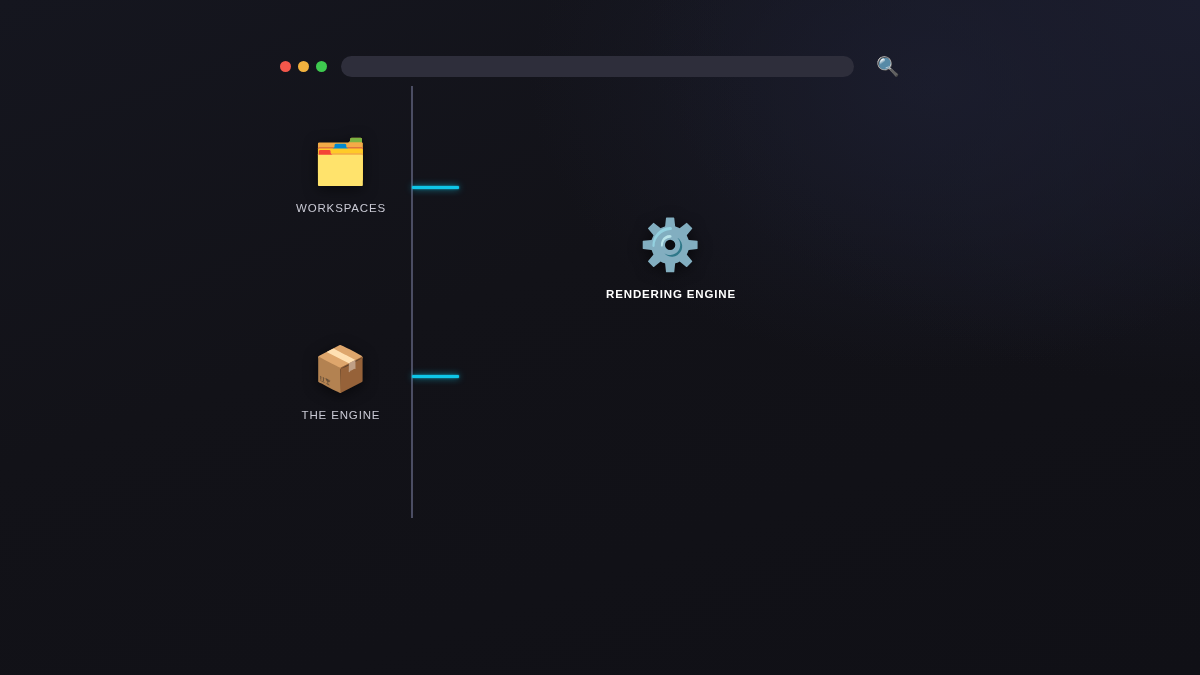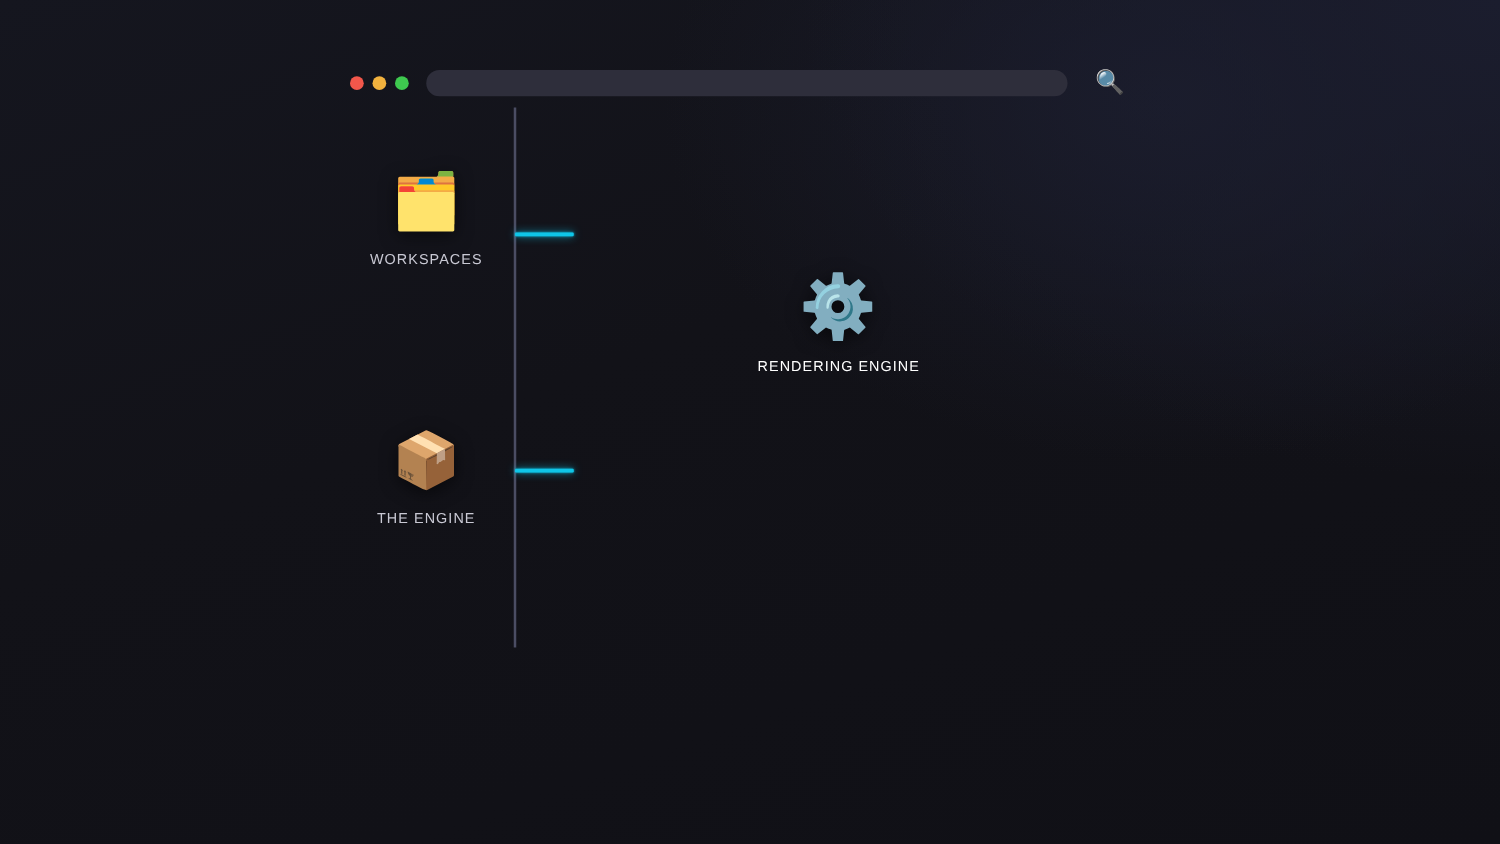--- a/index.html
+++ b/index.html
@@ -88,21 +88,21 @@
   .node-label {
     margin-top:18px;
     font-size:11.5px;
     letter-spacing:.85px;
     color:#c9c9d4;
     text-align:right;
     white-space:nowrap;
   }
   .node.is-active .node-label {
     color:#ffffff;
-    font-weight:normal;
+    font-weight:bold;
   }
   .node.is-active .node-emoji { font-size:50px; }
 
   #node-workspaces { left:241px; top:140px; }
   #node-shelf      { left:241px; top:347px; }
   #node-rendering  { left:571px; top:220px; }
 
   
   #footer {
     position:absolute;

